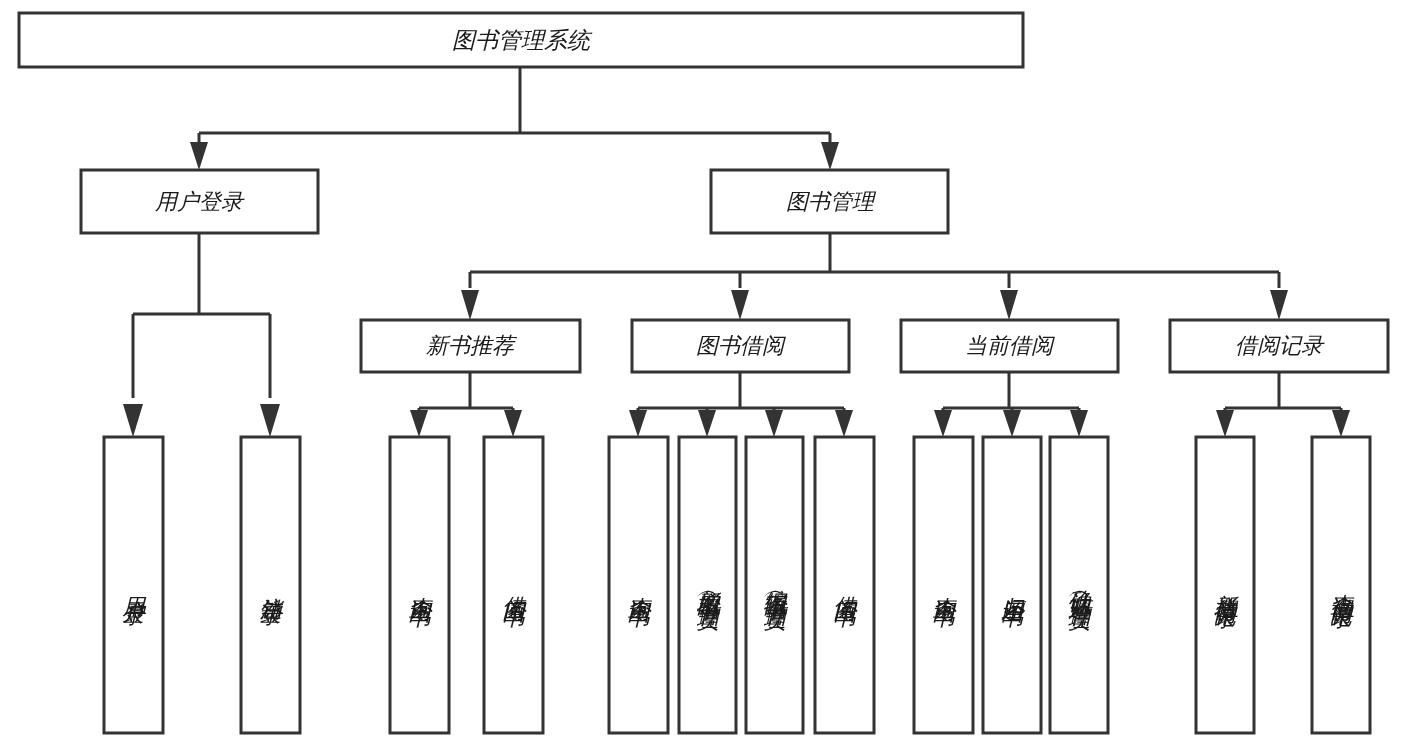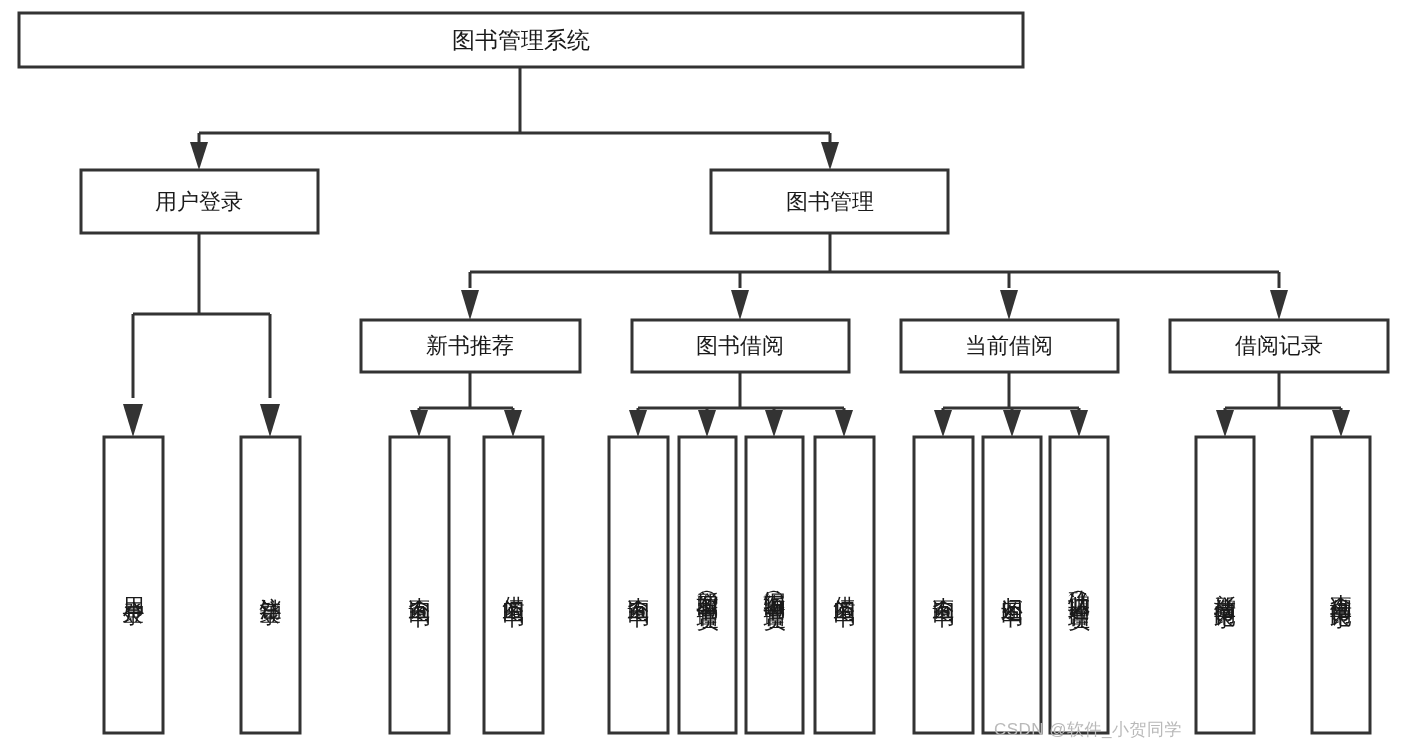--- a/index.html
+++ b/index.html
@@ -11,20 +11,21 @@
     width: 1405px;
     height: 747px;
     font-family: "Liberation Sans", "DejaVu Sans", sans-serif;
     overflow: hidden;
     position: relative;
   }
   #diagram-root {
     position: relative;
     width: 1190px;
     height: 747px;
+    font-style: italic;
   }
   svg#tree-svg {
     position: absolute;
     left: 0;
     top: 0;
     width: 1405px;
     height: 747px;
   }
   .node-box {
     fill: #ffffff;
@@ -216,14 +217,13 @@
   <div class="leaf-label" style="left:746px; top:437px; width:57px; height:296px;">编辑图书（管理员）</div>
   <div class="leaf-label" style="left:815px; top:437px; width:59px; height:296px;">借阅图书</div>
 
   <div class="leaf-label" style="left:914px; top:437px; width:59px; height:296px;">查询图书</div>
   <div class="leaf-label" style="left:983px; top:437px; width:58px; height:296px;">归还图书</div>
   <div class="leaf-label" style="left:1050px; top:437px; width:58px; height:296px;">确认归还（管理员）</div>
 
   <div class="leaf-label" style="left:1196px; top:437px; width:58px; height:296px;">新增借阅记录</div>
   <div class="leaf-label" style="left:1312px; top:437px; width:58px; height:296px;">查询借阅记录</div>
 
-  <div class="watermark">CSDN @软件_小贺同学</div>
 </div>
 
 </body></html>

